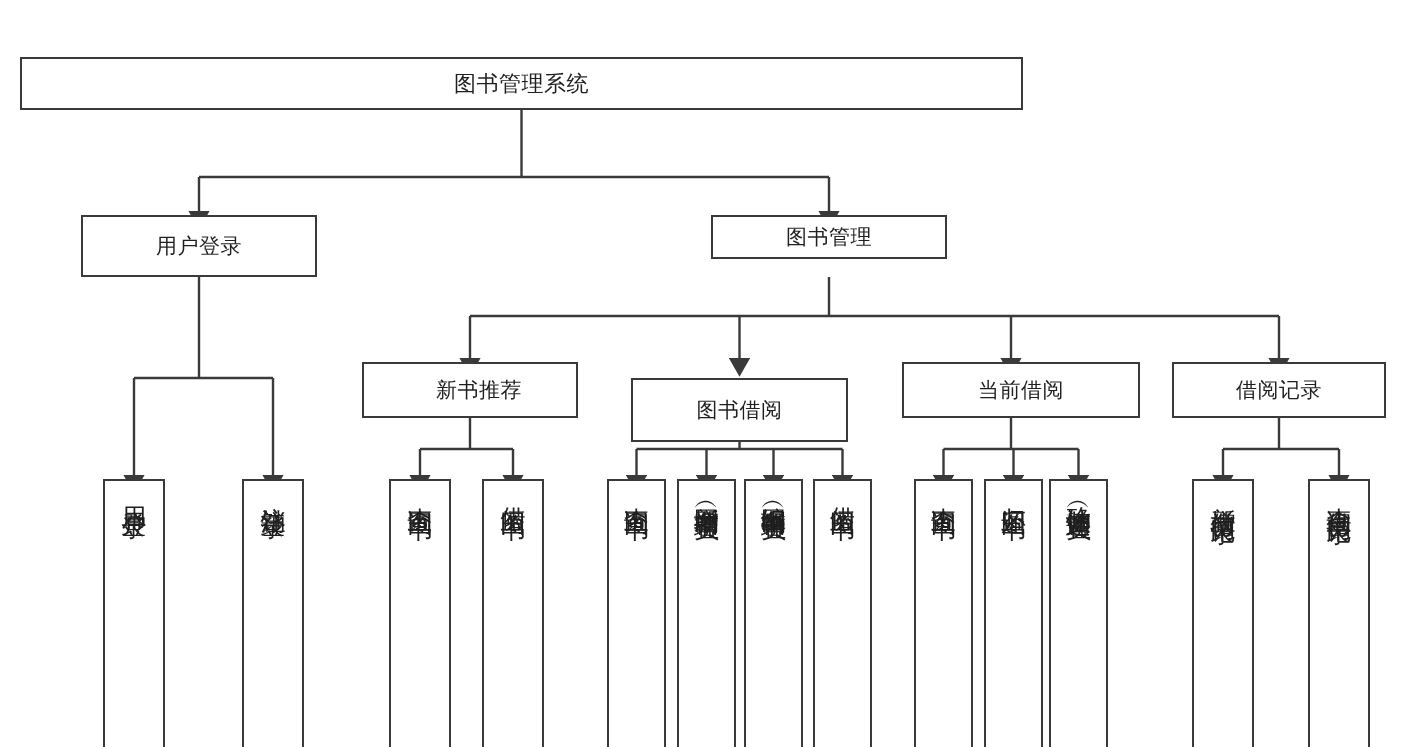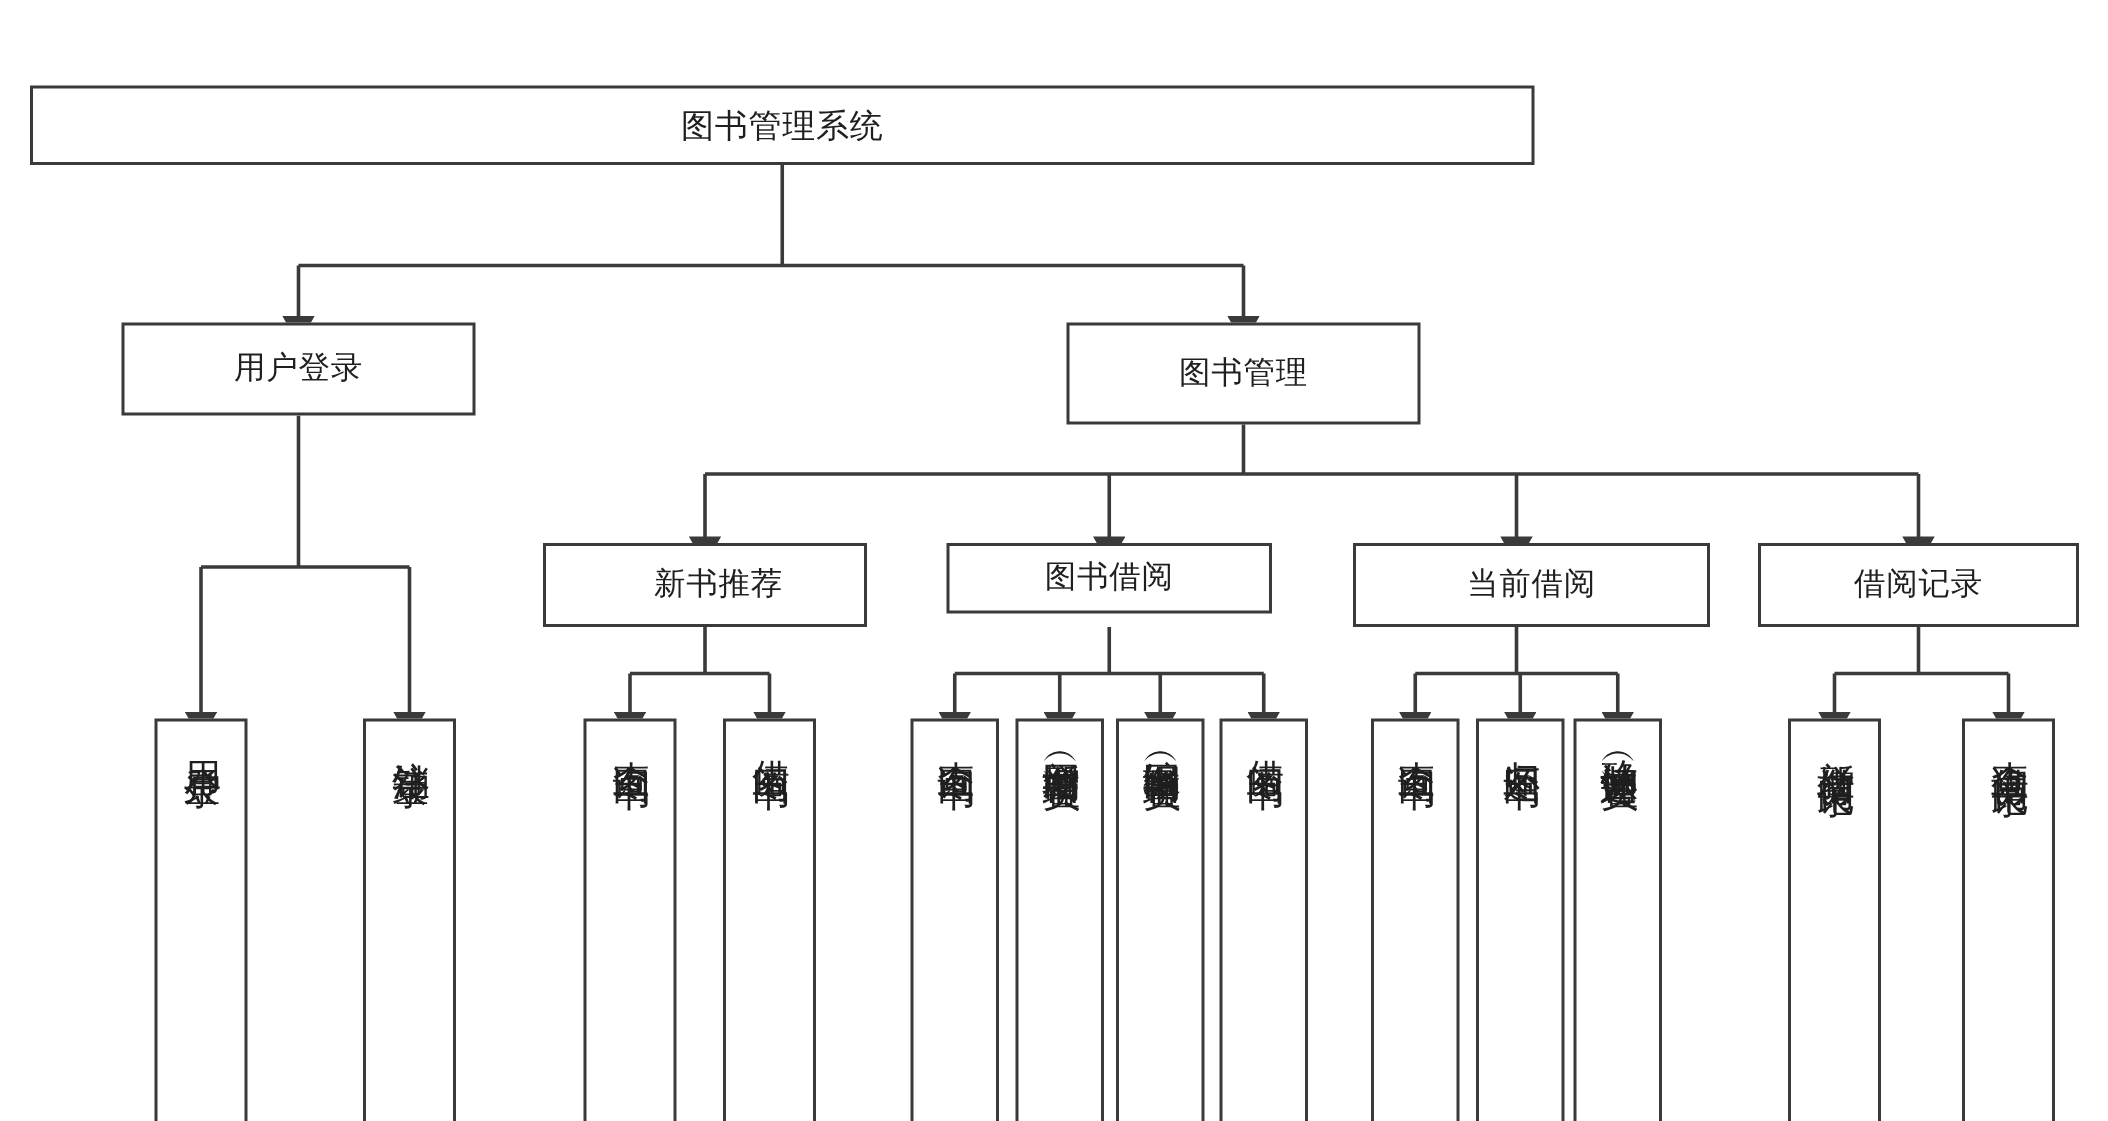--- a/index.html
+++ b/index.html
@@ -130,27 +130,27 @@
       </g>
   </svg>
 
   <div id="nodes">
       <div class="node horiz root" style="left: 20px; top: 13px; width: 1003px; height: 53px;">
         <span class="label">图书管理系统</span>
       </div>
       <div class="node horiz" style="left: 81px; top: 171px; width: 236px; height: 62px;">
         <span class="label">用户登录</span>
       </div>
-      <div class="node horiz" style="left: 711px; top: 171px; width: 236px; height: 68px;">
+      <div class="node horiz" style="left: 711px; top: 171px; width: 236px; height: 44px;">
         <span class="label">图书管理</span>
       </div>
       <div class="node horiz" style="left: 362px; top: 318px; width: 216px; height: 56px; padding-left: 18px;">
         <span class="label">新书推荐</span>
       </div>
-      <div class="node horiz" style="left: 631px; top: 318px; width: 217px; height: 47px;">
+      <div class="node horiz" style="left: 631px; top: 334px; width: 217px; height: 64px;">
         <span class="label">图书借阅</span>
       </div>
       <div class="node horiz" style="left: 902px; top: 318px; width: 238px; height: 56px;">
         <span class="label">当前借阅</span>
       </div>
       <div class="node horiz" style="left: 1172px; top: 318px; width: 214px; height: 56px;">
         <span class="label">借阅记录</span>
       </div>
       <div class="node vert" style="left: 103px; top: 435px; width: 62px; height: 300px;">
         <span class="label">用户登录</span>

